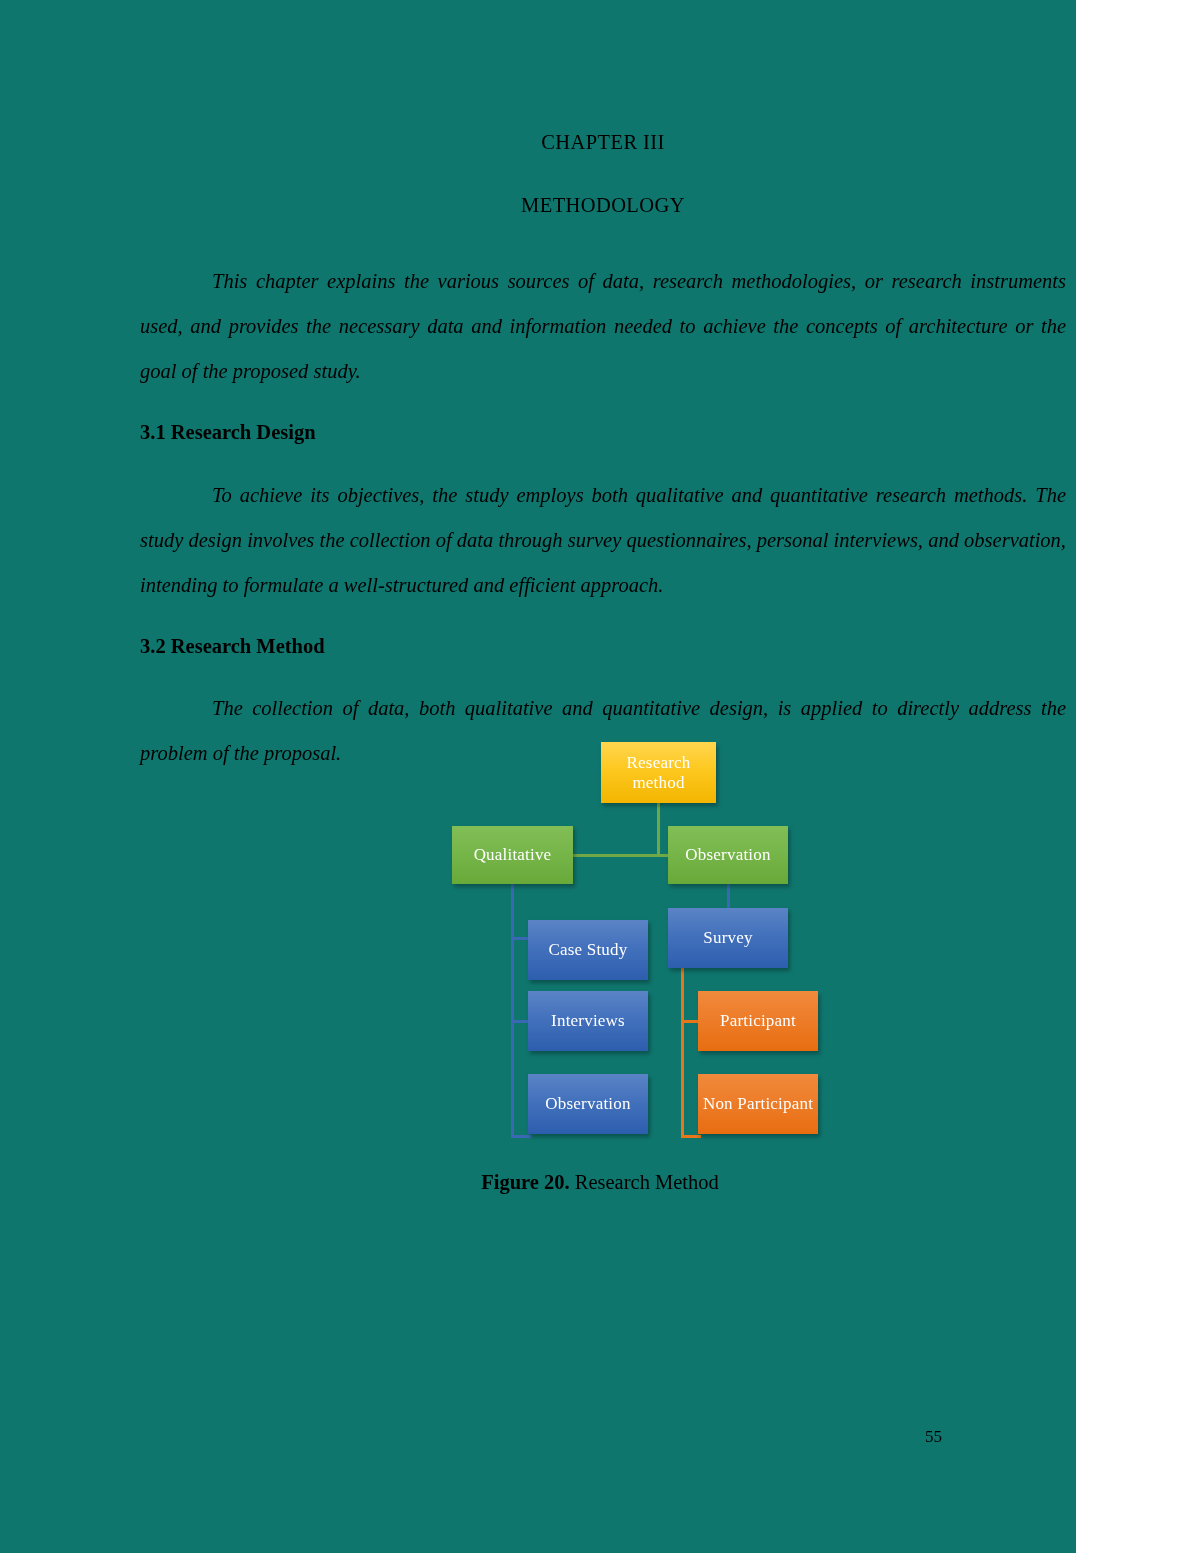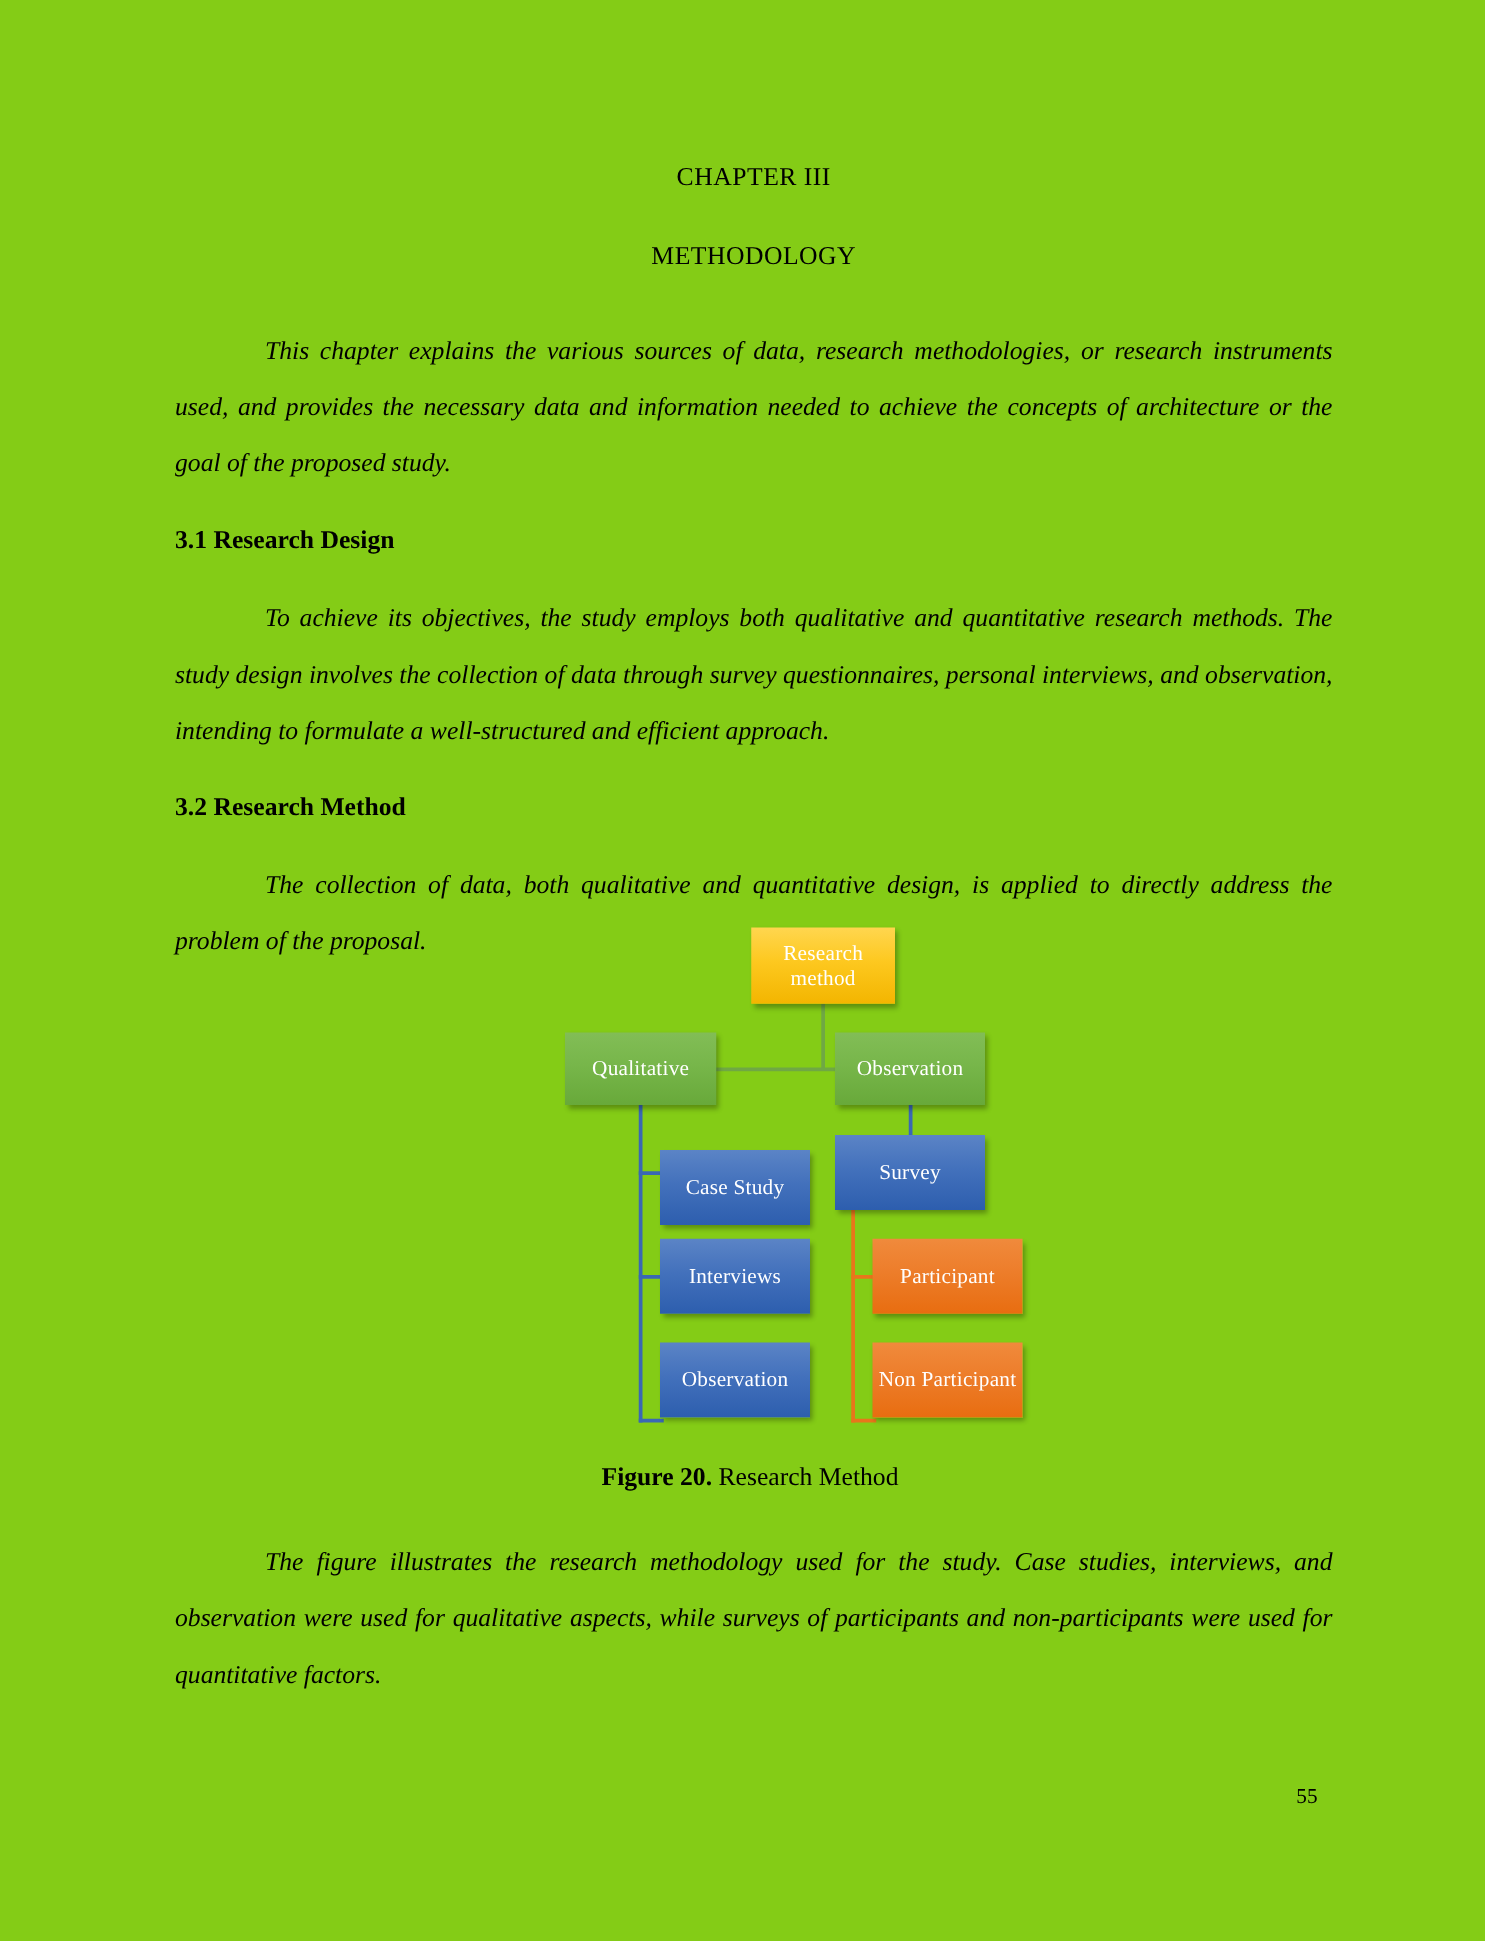--- a/index.html
+++ b/index.html
@@ -6,23 +6,23 @@
     margin: 0;
     padding: 0;
     background: #ffffff;
   }
   body {
     font-family: "Liberation Serif", "DejaVu Serif", serif;
     color: #000000;
   }
   .page {
     position: relative;
-    width: 1188px;
+    width: 1076px;
     height: 1553px;
-    background: #84cc16;
+    background: #0f766e;
     overflow: hidden;
   }
 
   
   .content {
     position: absolute;
     left: 140px;
     top: 132px;
     width: 926px;
   }
@@ -199,19 +199,16 @@
 
       <div class="node orange" style="left:268px; top:348px; width:120px; height:60px;">Non Participant</div>
 
     </div>
   </div>
 
   <div class="caption">
     <b>Figure 20.</b><span> Research Method</span>
   </div>
 
-  <div class="after-figure">
-    <p class="body-text">The figure illustrates the research methodology used for the study. Case studies, interviews, and observation were used for qualitative aspects, while surveys of participants and non-participants were used for quantitative factors.</p>
-  </div>
 
   <div class="page-number">55</div>
 
 </div>
 
 </body></html>

